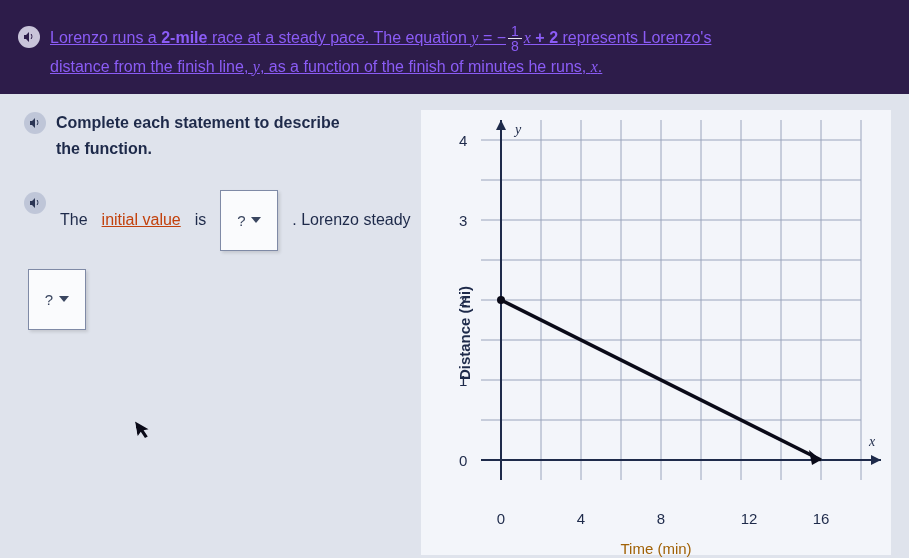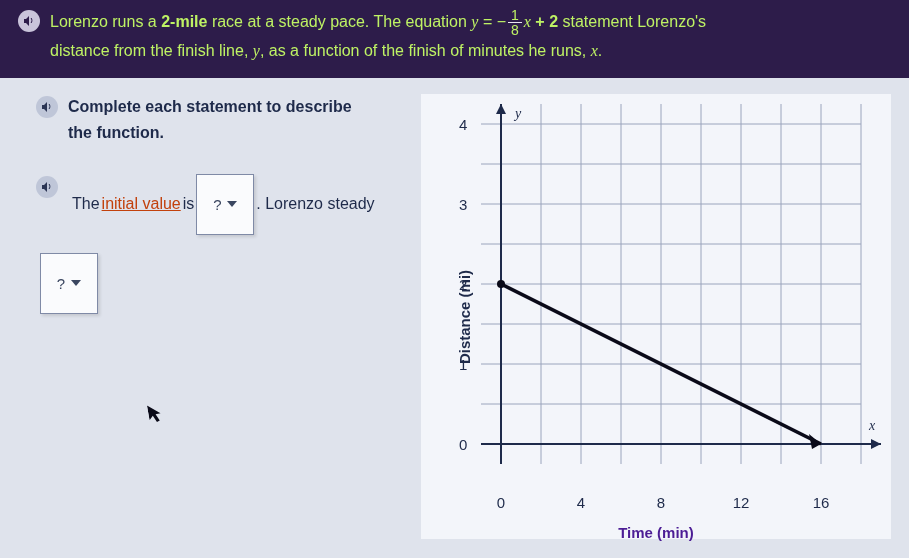--- a/index.html
+++ b/index.html
@@ -5,24 +5,25 @@
   * { box-sizing: border-box; margin: 0; padding: 0; }
   body {
     font-family: Arial, Helvetica, sans-serif;
     background: #dfe3ec;
     width: 909px;
     height: 558px;
     overflow: hidden;
   }
   .top-band {
     background: #2d1c4a;
-    color: #bef264;
-    padding: 8px 18px 14px 18px;
+    color: #8b5cf6;
+    padding: 24px 18px 14px 18px;
     font-size: 16px;
     line-height: 1.7;
+    text-decoration: underline;
   }
   .top-row { display: flex; align-items: flex-start; gap: 10px; }
   .sound-btn {
     width: 22px; height: 22px; border-radius: 50%;
     background: #c9c4da; color: #2d1c4a;
     display: inline-flex; align-items: center; justify-content: center;
     font-size: 12px; flex-shrink: 0; margin-top: 2px;
     border: none; cursor: pointer;
   }
   .sound-btn-light {
@@ -36,31 +37,31 @@
   .frac {
     display: inline-flex; flex-direction: column; align-items: center;
     font-size: 14px; line-height: 1; vertical-align: middle; margin: 0 2px;
   }
   .frac .num { border-bottom: 1.5px solid #e8e4f0; padding: 0 3px; }
   .frac .den { padding: 0 3px; }
   .italic-var { font-style: italic; font-family: 'Times New Roman', serif; }
 
   .main-area {
     display: flex;
-    padding: 16px 18px 0 36px;
+    padding: 16px 18px 0 24px;
     gap: 6px;
   }
 
   .left-col { width: 398px; font-size: 16px; color: #1e2a4a; }
   .stmt-row { display: flex; align-items: flex-start; gap: 10px; margin-bottom: 8px; }
   .stmt-text { line-height: 1.6; font-weight: 600; }
   .stmt-row.second { margin-top: 28px; }
   .sentence {
     display: flex; flex-wrap: wrap; align-items: center;
-    gap: 8px 2px; line-height: 2.6; margin-left: 4px;
+    gap: 8px 14px; line-height: 2.6; margin-left: 4px;
     font-weight: 500;
   }
   .term-link { color: #c2410c; text-decoration: underline; }
   .select-box {
     display: inline-flex; align-items: center; gap: 6px;
     background: #fafbfd;
     border: 1px solid #7f8aa6;
     box-shadow: 2px 2px 3px rgba(0,0,0,0.12);
     padding: 10px 10px;
     color: #3a4660;
@@ -86,21 +87,21 @@
   }
   .ylabel {
     position: absolute; left: -4px; top: 50%;
     transform: translateY(-50%) rotate(-90deg);
     transform-origin: center;
     font-weight: 700; font-size: 15px; color: #1e2a4a;
   }
   .xlabel {
     position: absolute; bottom: -2px; left: 50%;
     transform: translateX(-50%);
-    font-weight: 700; font-size: 15px; color: #4c1d95;
+    font-weight: 400; font-size: 15px; color: #a16207;
   }
   .tick-y {
     position: absolute; left: 38px; font-size: 15px; color: #1e2a4a;
     transform: translateY(-50%); font-weight: 500;
   }
   .tick-x {
     position: absolute; bottom: 28px; font-size: 15px; color: #1e2a4a;
     transform: translateX(-50%); font-weight: 500;
   }
   svg.grid { position: absolute; left: 60px; top: 10px; }
@@ -113,21 +114,21 @@
     <button class="sound-btn">
       <svg width="12" height="12" viewBox="0 0 12 12">
           <path d="M1 4h2l3-3v10l-3-3H1z" fill="#2d1c4a"></path>
           <path d="M8 3c1.2.8 1.2 4.2 0 5" stroke="#2d1c4a" stroke-width="1" fill="none"></path>
         </svg>
     </button>
     <div class="eqtext">
       <span>Lorenzo runs a </span><span class="bold">2-mile</span><span> race at a steady pace. The equation </span><span class="italic-var">y</span><span> = −</span><span class="frac">
           <span class="num">1</span>
           <span class="den">8</span>
-        </span><span class="italic-var">x</span><span class="bold"> + 2</span><span> statement Lorenzo's</span>
+        </span><span class="italic-var">x</span><span class="bold"> + 2</span><span> represents Lorenzo's</span>
       <br>
       <span>distance from the finish line, </span><span class="italic-var">y</span><span>, as a function of the finish of minutes he runs, </span><span class="italic-var">x</span><span>.</span>
     </div>
   </div>
 </div>
 
 <div class="main-area">
 
   <div class="left-col" style="position:relative;">
     <div class="stmt-row">
@@ -218,18 +219,18 @@
 
       <span class="tick-y" style="top:30px">4</span>
       <span class="tick-y" style="top:110px">3</span>
       <span class="tick-y" style="top:190px">2</span>
       <span class="tick-y" style="top:270px">1</span>
       <span class="tick-y" style="top:350px">0</span>
 
       <span class="tick-x" style="left:80px">0</span>
       <span class="tick-x" style="left:160px">4</span>
       <span class="tick-x" style="left:240px">8</span>
-      <span class="tick-x" style="left:320px">12</span>
+      <span class="tick-x" style="left:328px">12</span>
       <span class="tick-x" style="left:400px">16</span>
     </div>
   </div>
 
 </div>
 
 </body></html>

